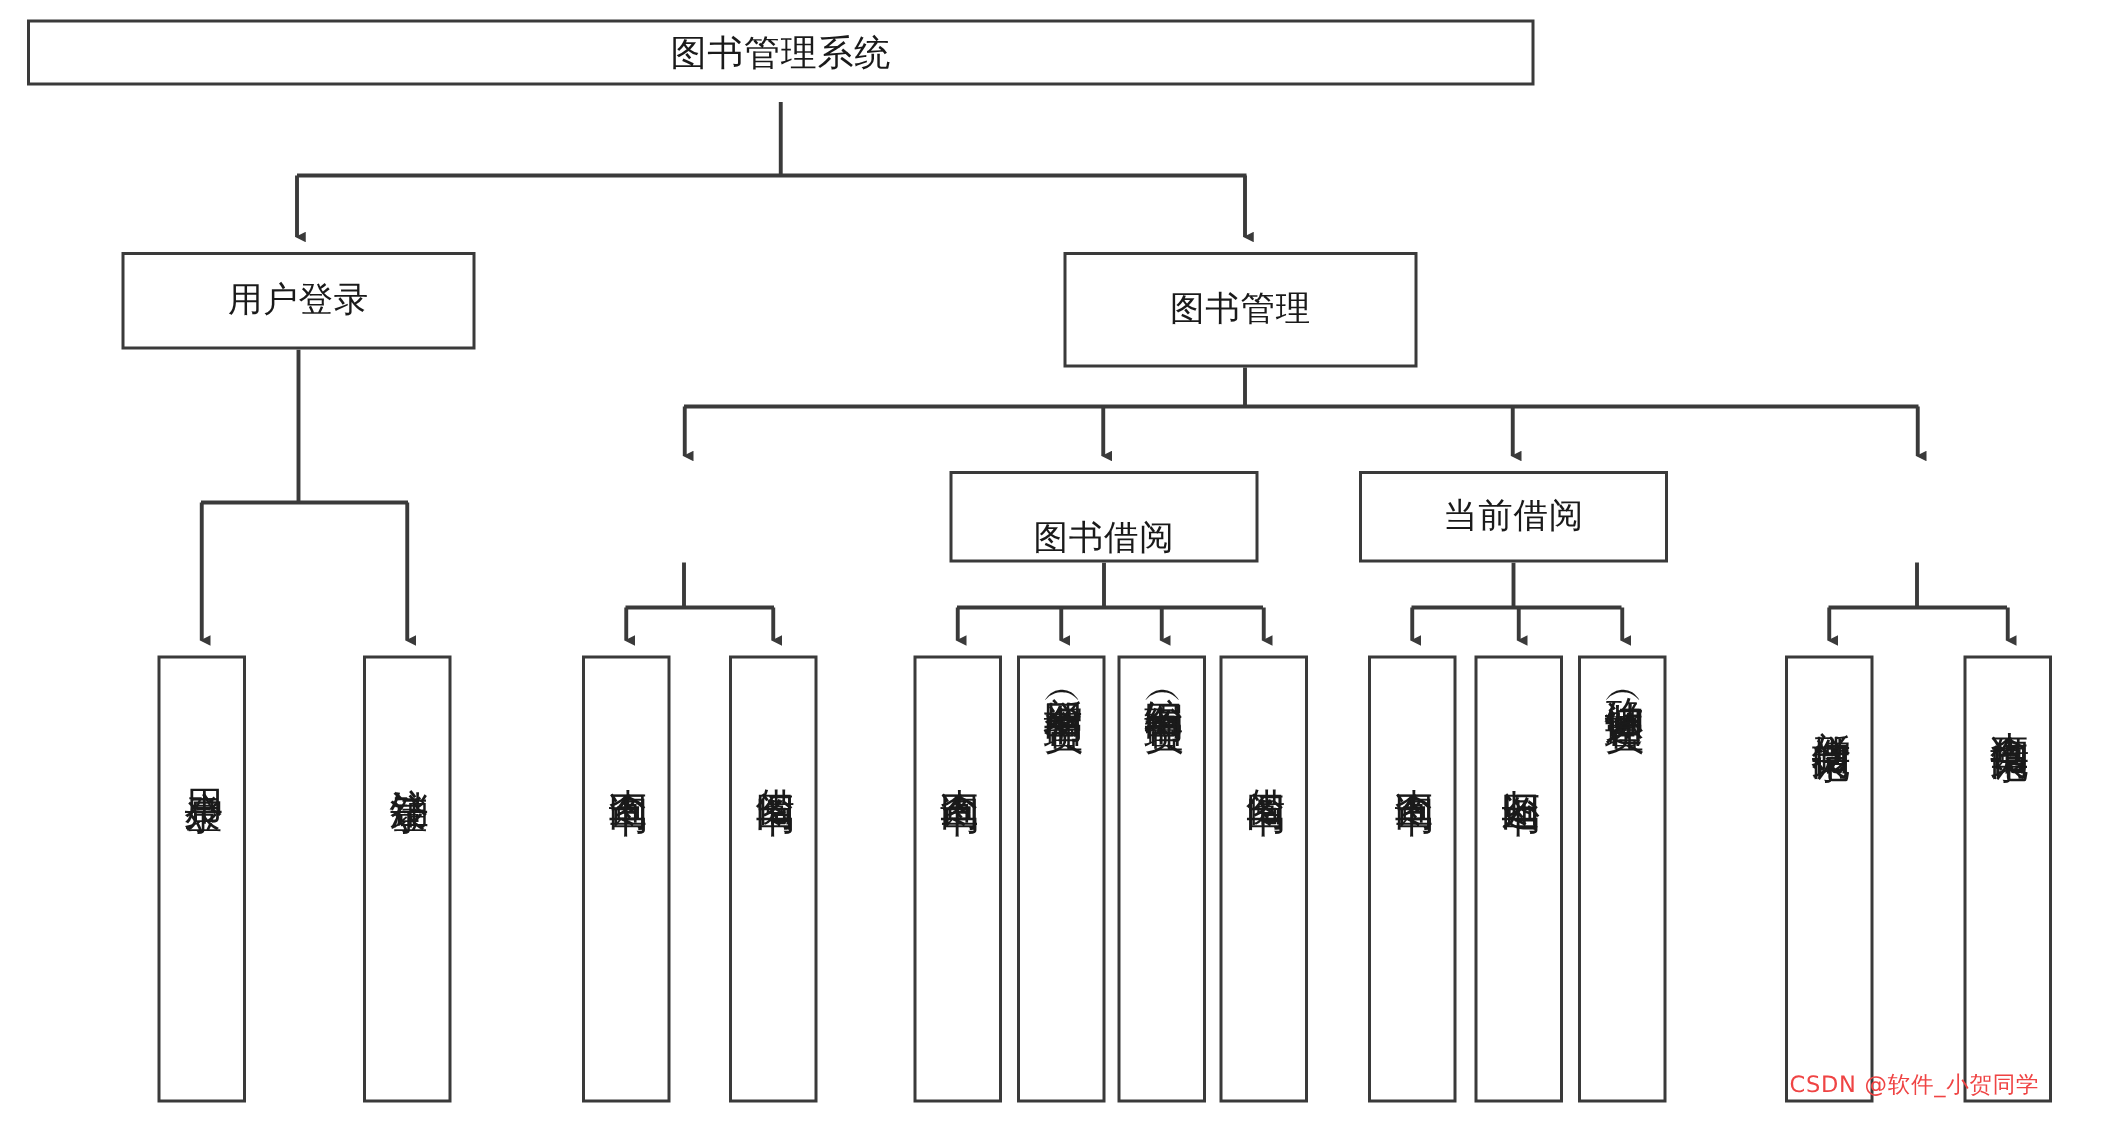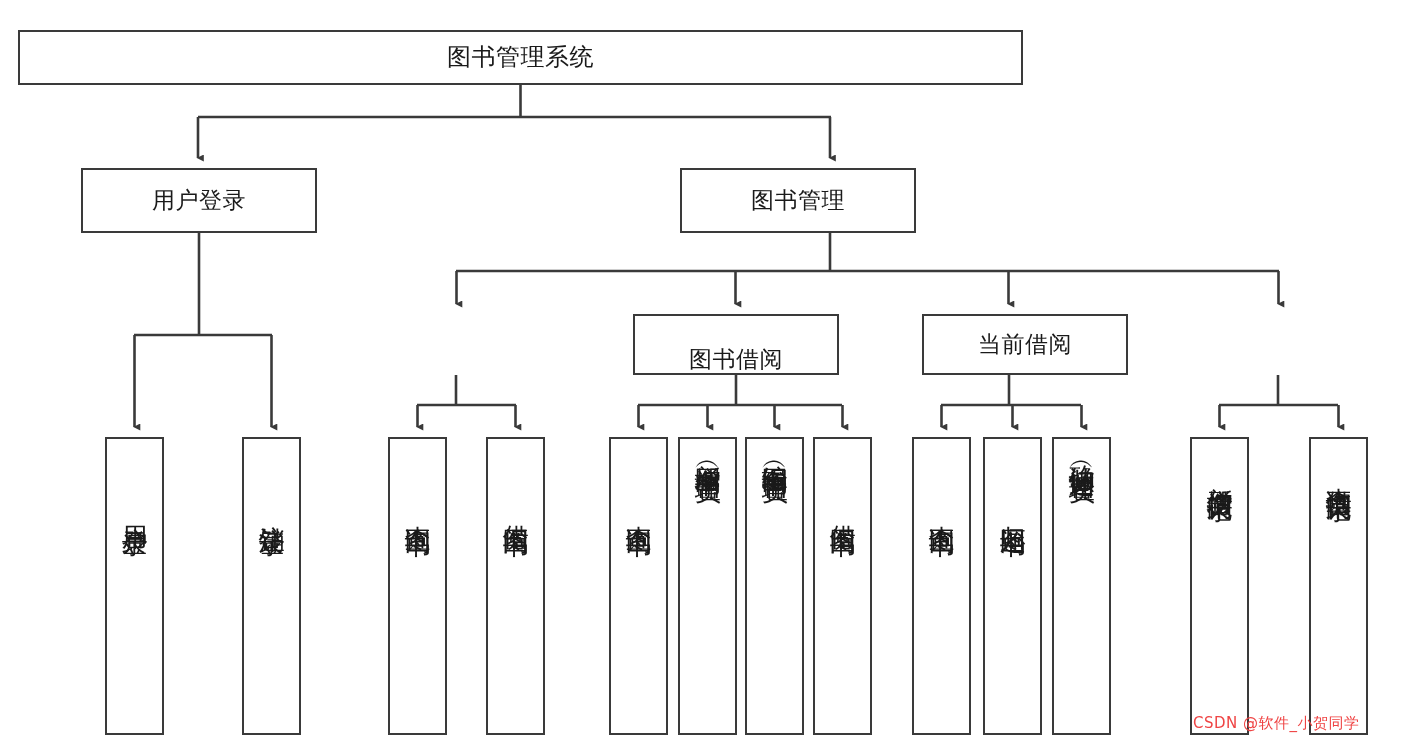--- a/index.html
+++ b/index.html
@@ -128,35 +128,35 @@
       <path d="M 1012.5 405 L 1012.5 427" marker-end="url(#arrow)"></path>
       <path d="M 1081.5 405 L 1081.5 427" marker-end="url(#arrow)"></path>
 
       <path d="M 1278 375 L 1278 405"></path>
       <path d="M 1219 405 L 1338 405"></path>
       <path d="M 1219.5 405 L 1219.5 427" marker-end="url(#arrow)"></path>
       <path d="M 1338.5 405 L 1338.5 427" marker-end="url(#arrow)"></path>
     </g>
   </svg>
 
-  <div class="node horiz root" style="left:18px; top:13px; width:1005px; height:55px;margin-top:17px;">
+  <div class="node horiz root" style="left:18px; top:13px; width:1005px; height:44px;">
     <span class="lbl">图书管理系统</span>
   </div>
 
   <div class="node horiz" style="left:81px; top:168px; width:236px; height:65px;">
     <span class="lbl">用户登录</span>
   </div>
-  <div class="node horiz" style="left:680px; top:168px; width:236px; height:65px;">
+  <div class="node horiz" style="left:709px; top:168px; width:236px; height:77px;">
     <span class="lbl">图书管理</span>
   </div>
 
   <div class="node horiz" style="left:633px; top:314px; width:206px; height:61px;align-items:flex-end;">
     <span class="lbl">图书借阅</span>
   </div>
-  <div class="node horiz" style="left:906px; top:314px; width:206px; height:61px;margin-left:16px;">
+  <div class="node horiz" style="left:906px; top:314px; width:206px; height:61px;">
     <span class="lbl">当前借阅</span>
   </div>
 
   <div class="node vert center" style="left:105px; top:437px; width:59px; height:298px; padding-top:66px;">
     <span class="lbl">用户登录</span>
   </div>
   <div class="node vert center" style="left:242px; top:437px; width:59px; height:298px; padding-top:66px;">
     <span class="lbl">注销登录</span>
   </div>
 

